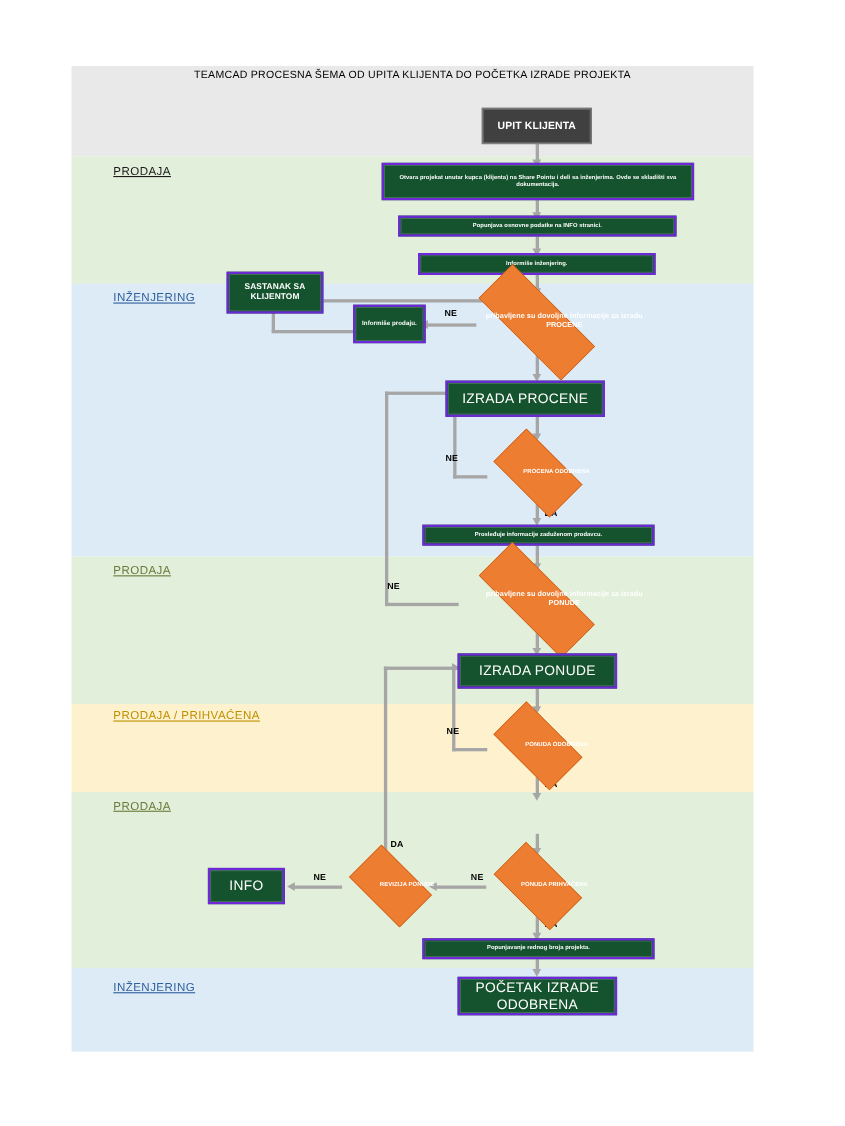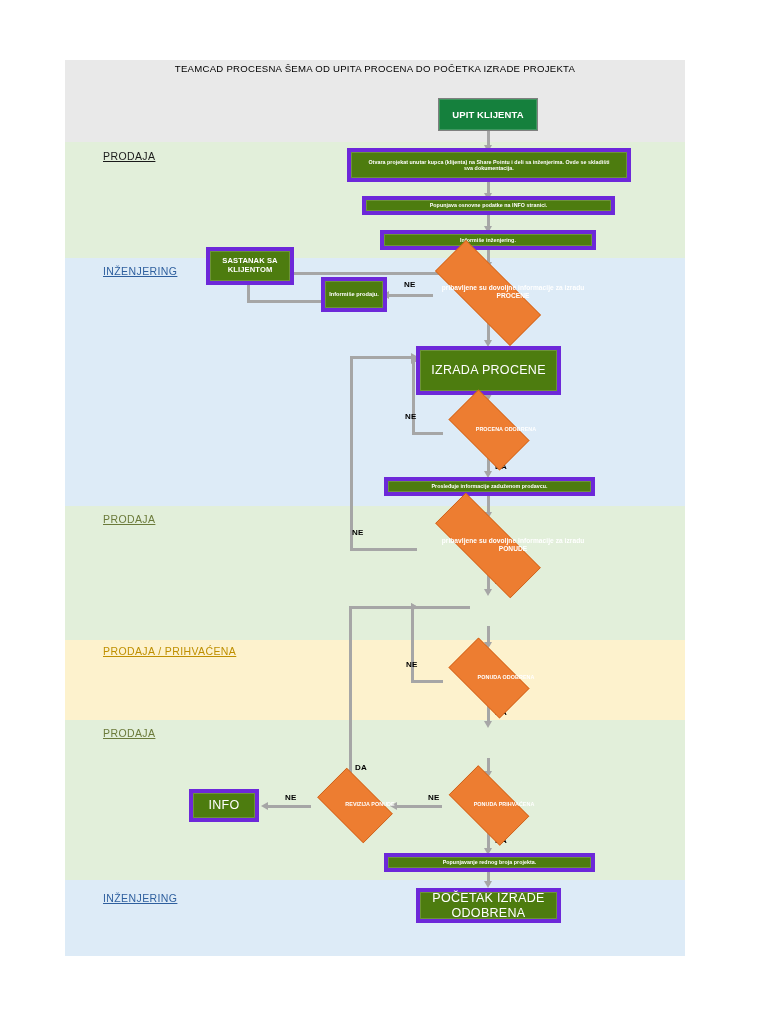--- a/index.html
+++ b/index.html
@@ -16,23 +16,23 @@
   
   #diagram-title{position:absolute;left:65px;top:63px;width:620px;
       text-align:center;font-size:9.6px;color:#000;letter-spacing:.25px;
       font-weight:400;}
 
   
   .node{position:absolute;box-sizing:border-box;display:flex;
         align-items:center;justify-content:center;text-align:center;
         color:#ffffff;line-height:1.18;}
 
-  .rect{background:#4d7c0f;border:4px solid #6d28d9;
+  .rect{background:#14532d;border:2px solid #6d28d9;
         box-shadow:inset 0 0 0 1px rgba(255,255,255,.18);}
-  .rect.gray{background:#15803d;border:1px solid #7f7f7f;}
+  .rect.gray{background:#404040;border:1px solid #7f7f7f;}
 
   .rect .txt{padding:2px 4px;width:100%;}
 
   .big .txt{font-size:12.5px;letter-spacing:.3px;}
   .mid .txt{font-size:8.2px;font-weight:bold;letter-spacing:.1px;}
   .small .txt{font-size:5.3px;font-weight:bold;letter-spacing:.05px;}
 
   
   .diamond{position:absolute;}
   .diamond .shape{position:absolute;left:0;top:0;width:100%;height:100%;
@@ -81,21 +81,21 @@
 
   <div class="lane" style="top:880px;height:76px;background:#ddebf7;"></div>
 
   <div class="lane-label" style="left:103px;top:150px;color:#1a1a1a;">PRODAJA</div>
   <div class="lane-label" style="left:103px;top:265px;color:#2e5f9e;">INŽENJERING</div>
   <div class="lane-label" style="left:103px;top:513px;color:#6b7a3a;">PRODAJA</div>
   <div class="lane-label" style="left:103px;top:645px;color:#bf8f00;">PRODAJA / PRIHVAĆENA</div>
   <div class="lane-label" style="left:103px;top:727px;color:#6b7a3a;">PRODAJA</div>
   <div class="lane-label" style="left:103px;top:892px;color:#2e5f9e;">INŽENJERING</div>
 
-  <div id="diagram-title">TEAMCAD PROCESNA ŠEMA OD UPITA PROCENA DO POČETKA IZRADE PROJEKTA</div>
+  <div id="diagram-title">TEAMCAD PROCESNA ŠEMA OD UPITA KLIJENTA DO POČETKA IZRADE PROJEKTA</div>
 
   <div class="ln v" style="left:487px;top:131px;height:17px;"></div>
   <div class="arw down" style="left:484px;top:145px;"></div>
 
   <div class="ln v" style="left:487px;top:182px;height:15px;"></div>
   <div class="arw down" style="left:484px;top:193px;"></div>
 
   <div class="ln v" style="left:487px;top:215px;height:15px;"></div>
   <div class="arw down" style="left:484px;top:226px;"></div>
 
@@ -200,38 +200,41 @@
 
   <div class="node rect small" style="left:321px;top:277px;width:66px;height:35px;">
     <div class="txt" style="font-size:5.6px;">Informiše prodaju.</div>
   </div>
 
   <div class="diamond d-lg" style="left:413px;top:262px;width:148px;height:60px;">
     <div class="shape"></div>
     <div class="dtxt" style="padding:0 26px;">pribavljene su dovoljne informacije za izradu PROCENE</div>
   </div>
 
-  <div class="node rect big" style="left:416px;top:346px;width:145px;height:49px;">
+  <div class="node rect big" style="left:405px;top:346px;width:145px;height:33px;">
     <div class="txt">IZRADA PROCENE</div>
   </div>
 
   <div class="diamond d-sm" style="left:438px;top:400px;width:100px;height:58px;">
     <div class="shape"></div>
     <div class="dtxt" style="padding:0 18px;">PROCENA ODOBRENA</div>
   </div>
 
   <div class="node rect small" style="left:384px;top:477px;width:211px;height:19px;">
     <div class="txt">Prosleđuje informacije zaduženom prodavcu.</div>
   </div>
 
   <div class="diamond d-lg" style="left:413px;top:515px;width:148px;height:59px;">
     <div class="shape"></div>
     <div class="dtxt" style="padding:0 26px;">pribavljene su dovoljne informacije za izradu PONUDE</div>
   </div>
 
+  <div class="node rect big" style="left:416px;top:594px;width:145px;height:32px;">
+    <div class="txt">IZRADA PONUDE</div>
+  </div>
 
   <div class="diamond d-sm" style="left:438px;top:648px;width:100px;height:58px;">
     <div class="shape"></div>
     <div class="dtxt" style="padding:0 18px;">PONUDA ODOBRENA</div>
   </div>
 
 
   <div class="diamond d-sm" style="left:438px;top:776px;width:100px;height:57px;">
     <div class="shape"></div>
     <div class="dtxt" style="padding:0 16px;">PONUDA PRIHVAĆENA</div>

